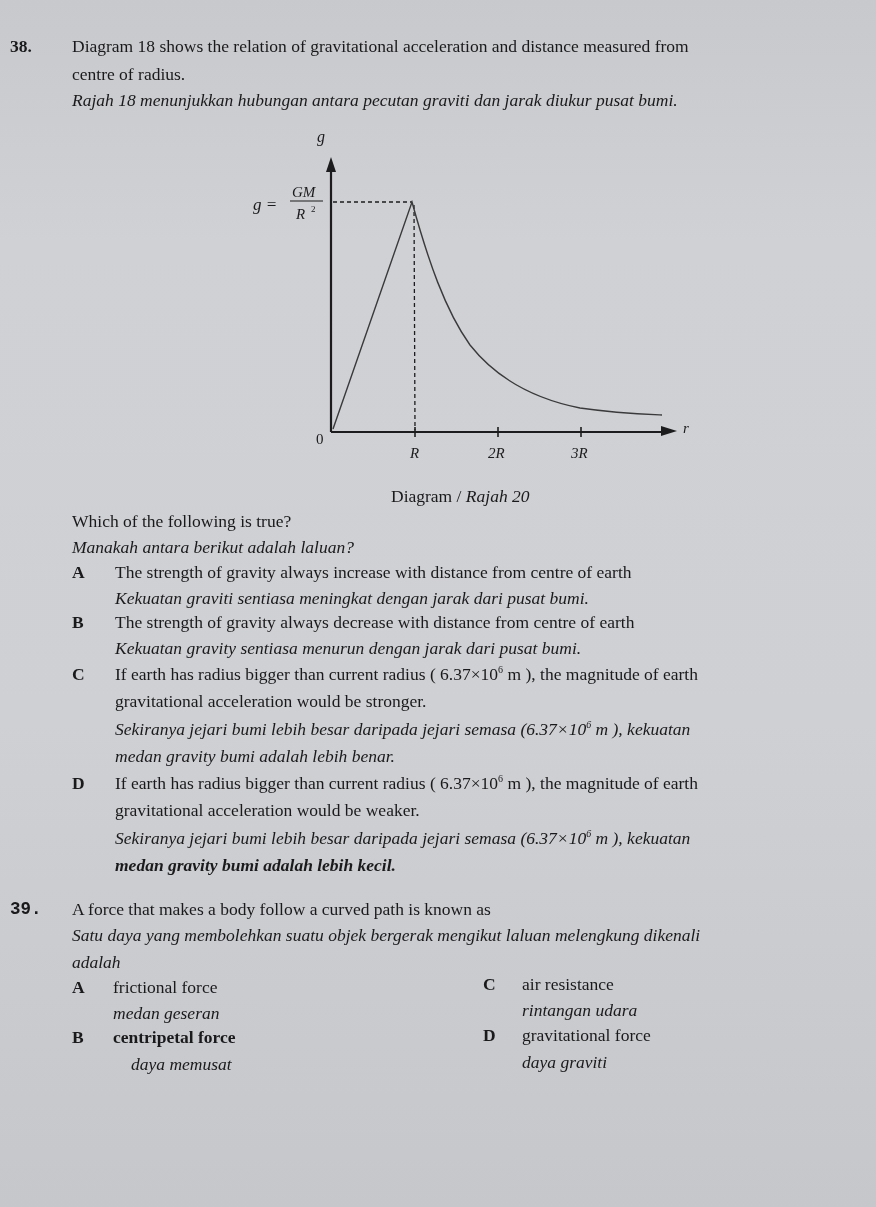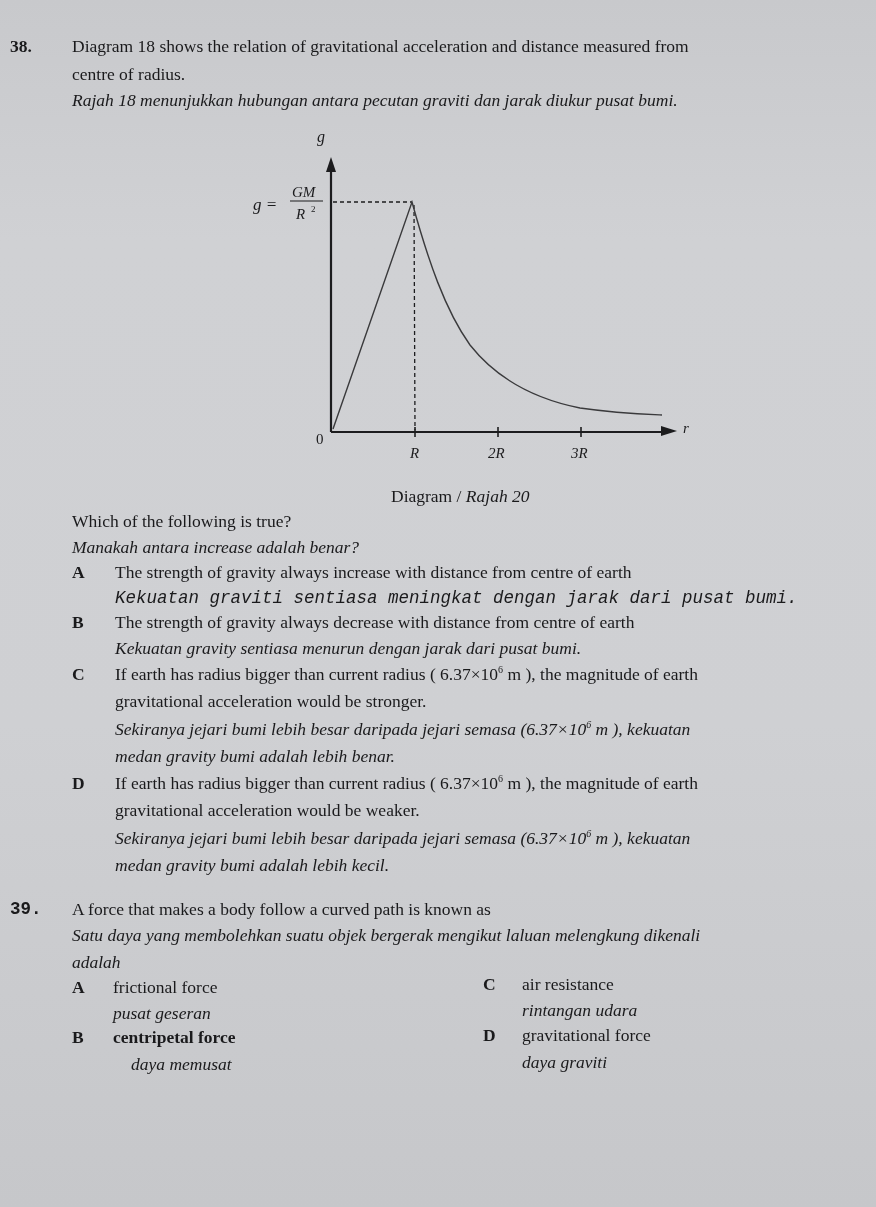--- a/index.html
+++ b/index.html
@@ -50,26 +50,26 @@
     <text x="316" y="444" font-size="15" font-family="Liberation Sans,sans-serif">0</text>
     <text x="683" y="433" font-size="15" font-style="italic">r</text>
     <text x="410" y="458" font-size="15" font-style="italic" font-family="Liberation Sans,sans-serif">R</text>
     <text x="488" y="458" font-size="15" font-style="italic" font-family="Liberation Sans,sans-serif">2R</text>
     <text x="571" y="458" font-size="15" font-style="italic" font-family="Liberation Sans,sans-serif">3R</text>
   </g>
 </svg>
 <div class="abs t" style="left:391px;top:486px;"><span>Diagram / </span><span class="i">Rajah 20</span></div>
 
 <div class="abs t" style="left:72px;top:511px;">Which of the following is true?</div>
-<div class="abs t i" style="left:72px;top:537px;">Manakah antara increase adalah benar?</div>
+<div class="abs t i" style="left:72px;top:537px;">Manakah antara berikut adalah laluan?</div>
 
 <div>
   <div class="abs t lbl" style="left:72px;top:562px;">A</div>
   <div class="abs t" style="left:115px;top:562px;">The strength of gravity always increase with distance from centre of earth</div>
-  <div class="abs t i" style="left:115px;top:588px;font-family:Liberation Mono, monospace;">Kekuatan graviti sentiasa meningkat dengan jarak dari pusat bumi.</div>
+  <div class="abs t i" style="left:115px;top:588px;">Kekuatan graviti sentiasa meningkat dengan jarak dari pusat bumi.</div>
 </div>
 
 <div>
   <div class="abs t lbl" style="left:72px;top:612px;">B</div>
   <div class="abs t" style="left:115px;top:612px;">The strength of gravity always decrease with distance from centre of earth</div>
   <div class="abs t i" style="left:115px;top:638px;">Kekuatan gravity sentiasa menurun dengan jarak dari pusat bumi.</div>
 </div>
 
 <div>
   <div class="abs t lbl" style="left:72px;top:664px;">C</div>
@@ -77,32 +77,32 @@
   <div class="abs t" style="left:115px;top:691px;">gravitational acceleration would be stronger.</div>
   <div class="abs t i" style="left:115px;top:719px;"><span>Sekiranya jejari bumi lebih besar daripada jejari semasa (6.37×10</span><span class="sup">6</span><span> m ), kekuatan</span></div>
   <div class="abs t i" style="left:115px;top:746px;">medan gravity bumi adalah lebih benar.</div>
 </div>
 
 <div>
   <div class="abs t lbl" style="left:72px;top:773px;">D</div>
   <div class="abs t" style="left:115px;top:773px;"><span>If earth has radius bigger than current radius ( 6.37×10</span><span class="sup">6</span><span> m ), the magnitude of earth</span></div>
   <div class="abs t" style="left:115px;top:800px;">gravitational acceleration would be weaker.</div>
   <div class="abs t i" style="left:115px;top:828px;"><span>Sekiranya jejari bumi lebih besar daripada jejari semasa (6.37×10</span><span class="sup">6</span><span> m ), kekuatan</span></div>
-  <div class="abs t i" style="left:115px;top:855px;">medan gravity bumi adalah lebih kecil.</div>
+  <div class="abs t i" style="left:115px;top:855px;font-weight:bold;">medan gravity bumi adalah lebih kecil.</div>
 </div>
 
 <div class="abs t num" style="left:10px;top:899px;font-family:Liberation Mono, monospace;">39.</div>
 <div class="abs t" style="left:72px;top:899px;">A force that makes a body follow a curved path is known as</div>
 <div class="abs t i" style="left:72px;top:925px;">Satu daya yang membolehkan suatu objek bergerak mengikut laluan melengkung dikenali</div>
 <div class="abs t i" style="left:72px;top:952px;">adalah</div>
 
 <div>
   <div class="abs t lbl" style="left:72px;top:977px;">A</div>
   <div class="abs t" style="left:113px;top:977px;">frictional force</div>
-  <div class="abs t i" style="left:113px;top:1003px;">pusat geseran</div>
+  <div class="abs t i" style="left:113px;top:1003px;">medan geseran</div>
 </div>
 <div>
   <div class="abs t lbl" style="left:72px;top:1027px;">B</div>
   <div class="abs t" style="left:113px;top:1027px;font-weight:bold;">centripetal force</div>
   <div class="abs t i" style="left:131px;top:1054px;">daya memusat</div>
 </div>
 <div>
   <div class="abs t lbl" style="left:483px;top:974px;">C</div>
   <div class="abs t" style="left:522px;top:974px;">air resistance</div>
   <div class="abs t i" style="left:522px;top:1000px;">rintangan udara</div>

